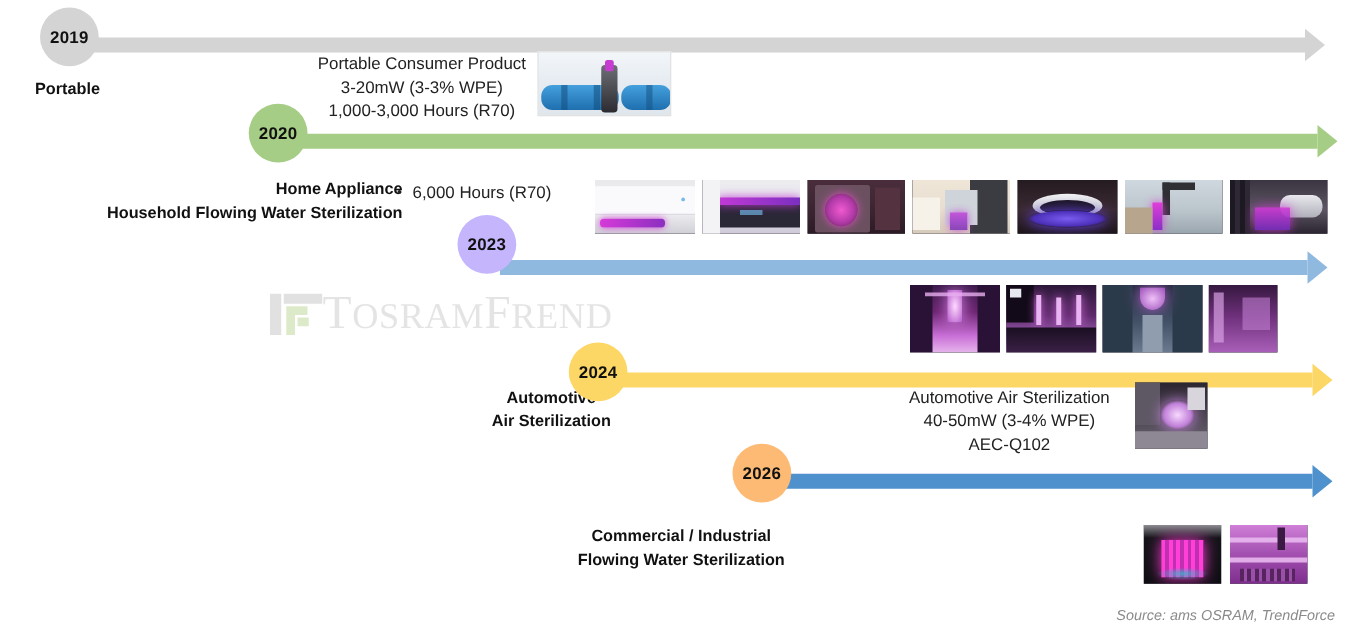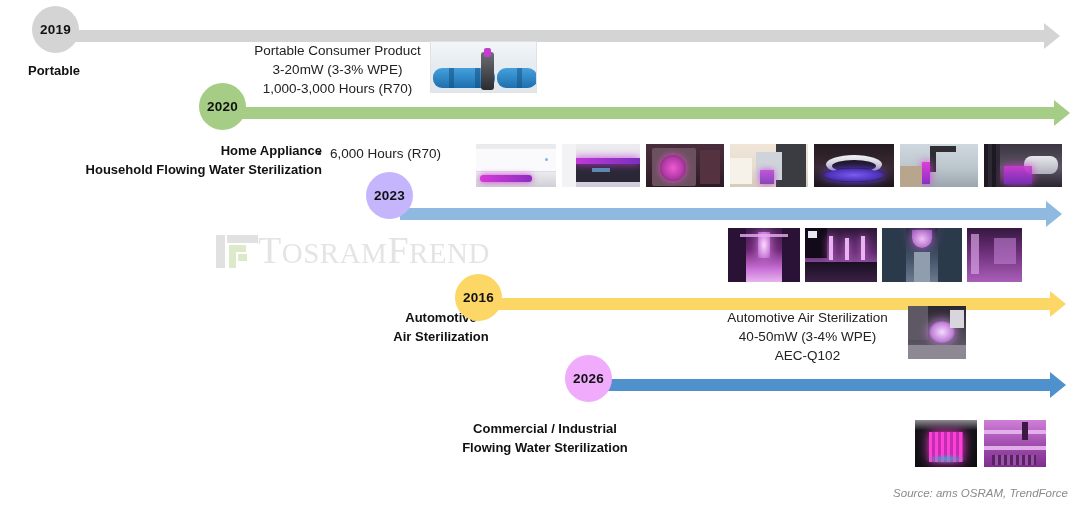--- a/index.html
+++ b/index.html
@@ -227,21 +227,21 @@
     <div class="inner" style="background:linear-gradient(180deg,#35183f 0%,#6d2f7a 45%,#a95fb8 100%);"></div>
     <div style="position:absolute;left:4px;top:6px;width:8px;height:40px;background:#d79fe2;opacity:.7;"></div>
     <div style="position:absolute;right:6px;top:10px;width:22px;height:26px;background:#c07fd0;opacity:.6;"></div>
   </div>
 
   <div class="track" style="left:490px;top:291px;width:576px;">
     <div class="bar" style="flex:1;background:#fcd766;"></div>
     <div class="head" style="border-left:16px solid #fcd766;"></div>
   </div>
   <div class="node" style="left:455px;top:274px;width:47px;height:47px;background:#fcd766;">
-    <span>2016</span>
+    <span>2024</span>
   </div>
   <div class="leftlabel" style="left:366px;top:308px;width:150px;text-align:center;">Automotive
 Air Sterilization</div>
 
   <div class="desc" style="left:710px;top:308px;width:195px;">Automotive Air Sterilization
 40-50mW (3-4% WPE)
 AEC-Q102</div>
 
   <div class="thumb" style="left:908px;top:306px;width:58px;height:53px;">
     <div class="inner" style="background:linear-gradient(180deg,#2c2630 0%,#4a4450 50%,#6e6874 100%);"></div>
@@ -249,21 +249,21 @@
     <div style="position:absolute;left:20px;top:14px;width:28px;height:24px;border-radius:50%;
          background:radial-gradient(ellipse,#f7d9ff 0%,#c07fd8 55%,rgba(0,0,0,0) 78%);box-shadow:0 0 10px #c07fd8;"></div>
     <div style="position:absolute;right:2px;top:4px;width:14px;height:18px;background:#d9d5dd;"></div>
     <div style="position:absolute;left:0;bottom:0;width:100%;height:14px;background:#8e8894;"></div>
   </div>
 
   <div class="track" style="left:608px;top:372px;width:458px;">
     <div class="bar" style="flex:1;background:#4f91cd;"></div>
     <div class="head" style="border-left:16px solid #4f91cd;"></div>
   </div>
-  <div class="node" style="left:565px;top:355px;width:47px;height:47px;background:#f0abfc;">
+  <div class="node" style="left:586px;top:355px;width:47px;height:47px;background:#fdba74;">
     <span>2026</span>
   </div>
   <div class="leftlabel" style="left:420px;top:419px;width:250px;text-align:center;">Commercial / Industrial
 Flowing Water Sterilization</div>
 
   <div class="thumb" style="left:915px;top:420px;width:62px;height:47px;">
     <div class="inner" style="background:linear-gradient(180deg,#8d8d92 0%,#141418 22%,#0e0e12 100%);"></div>
     <div style="position:absolute;left:14px;top:12px;width:34px;height:30px;
          background:repeating-linear-gradient(90deg,#ff3fd8 0 3px,#c02fb0 3px 6px);
          box-shadow:0 0 12px #ff3fd8;"></div>

